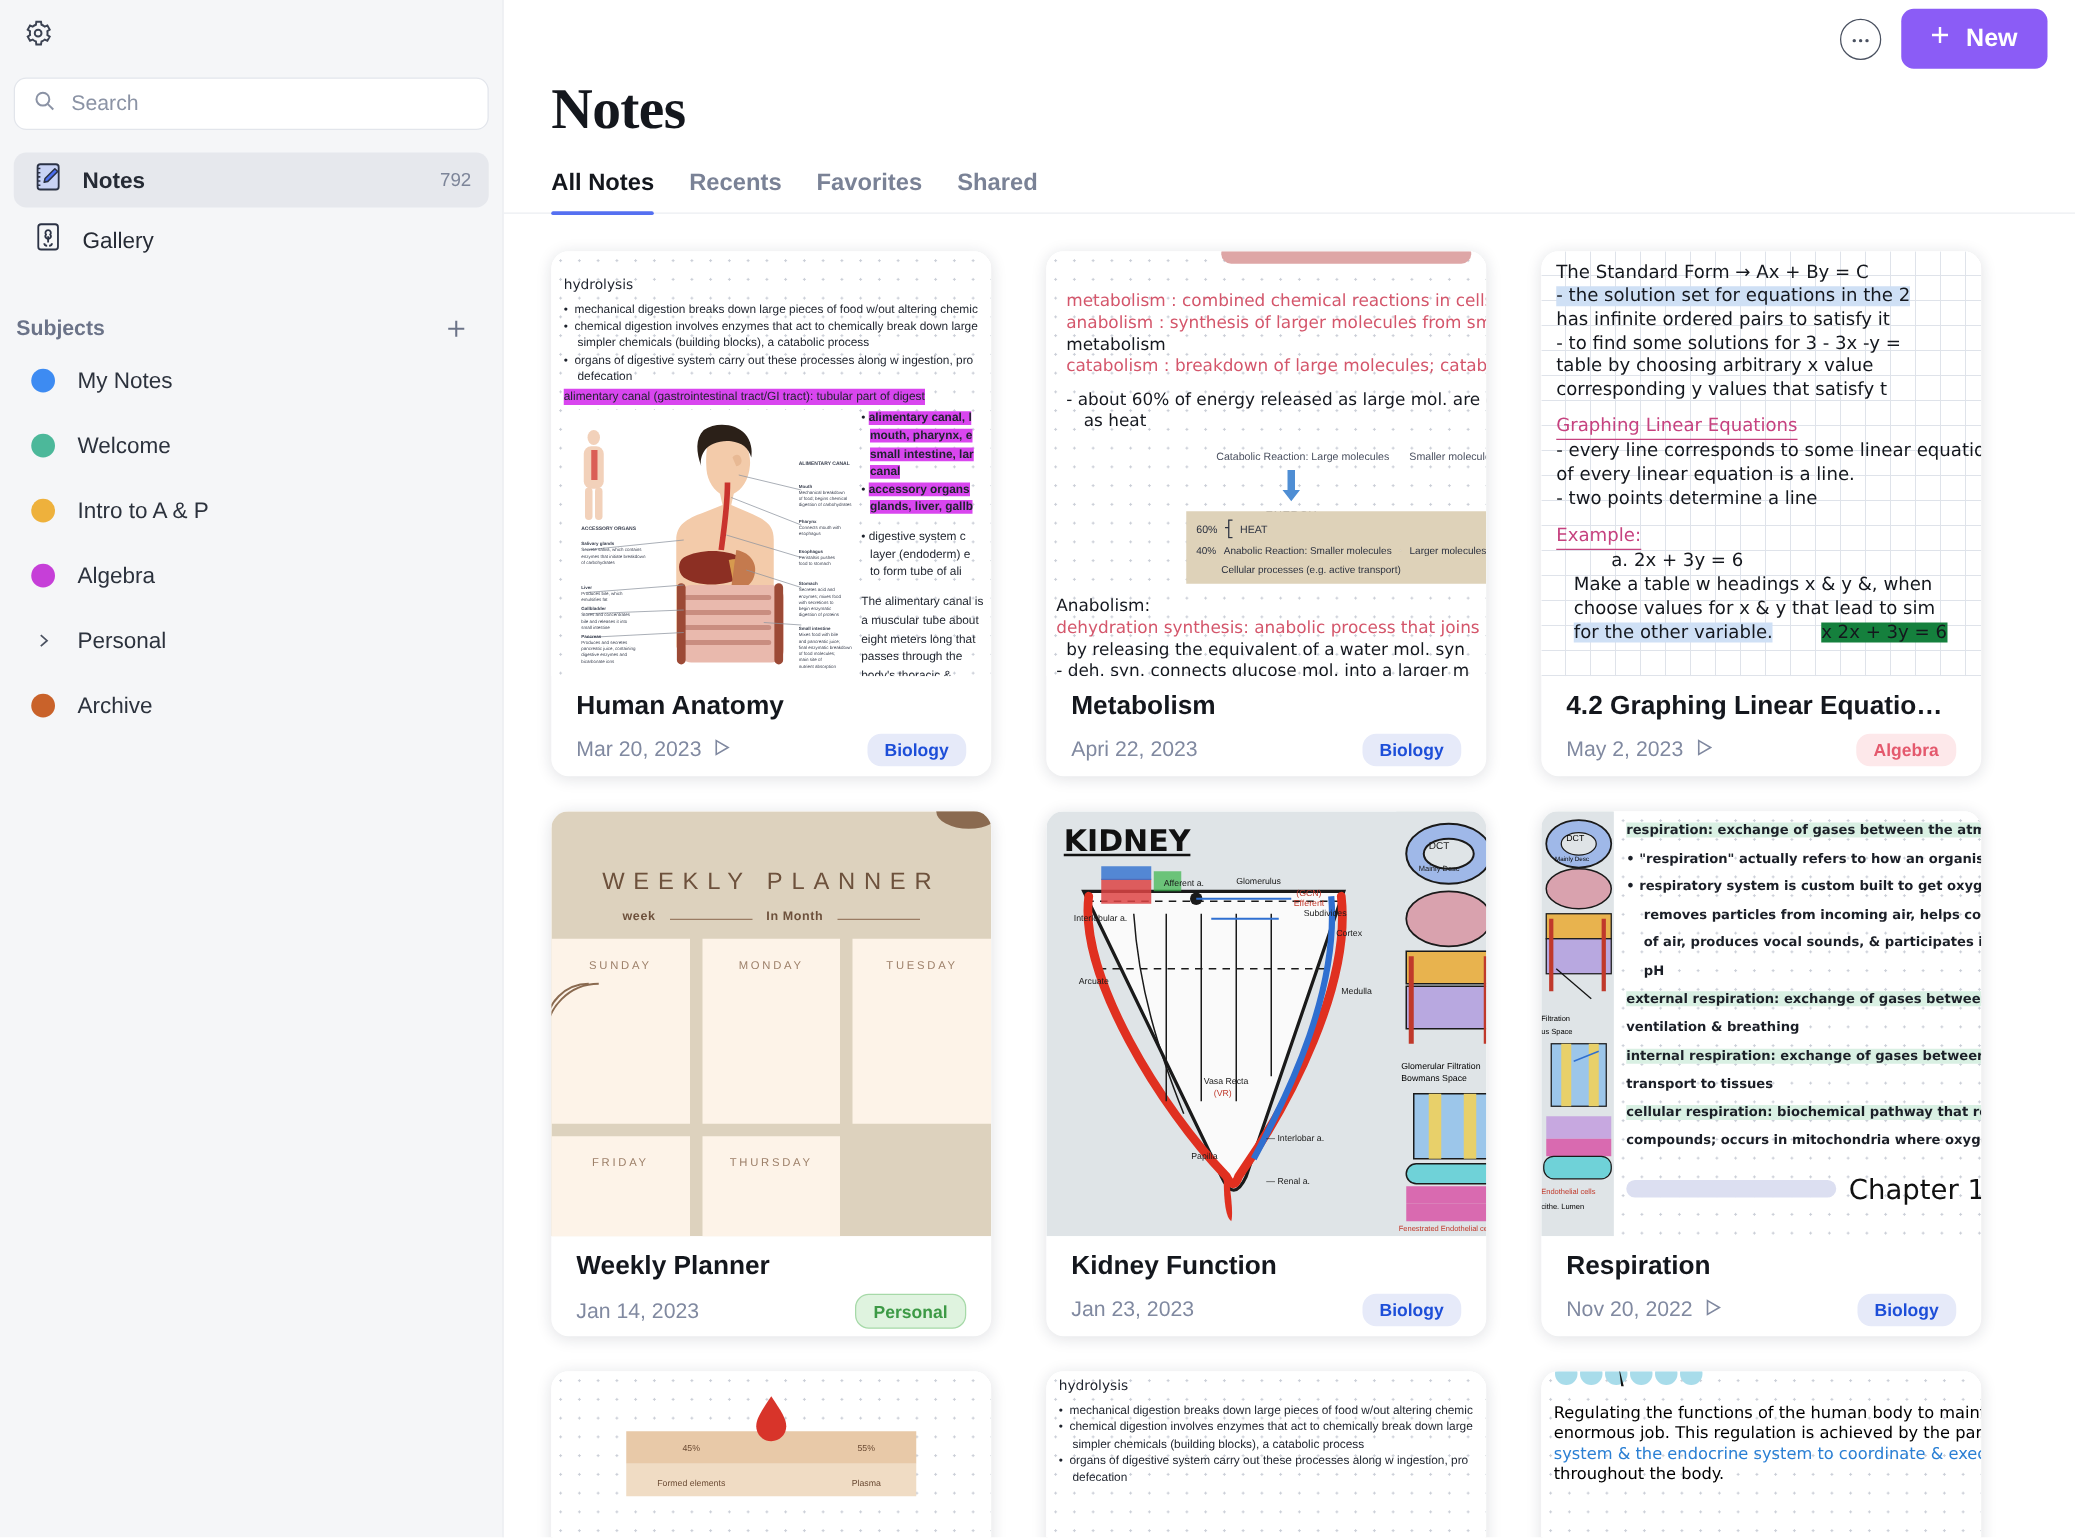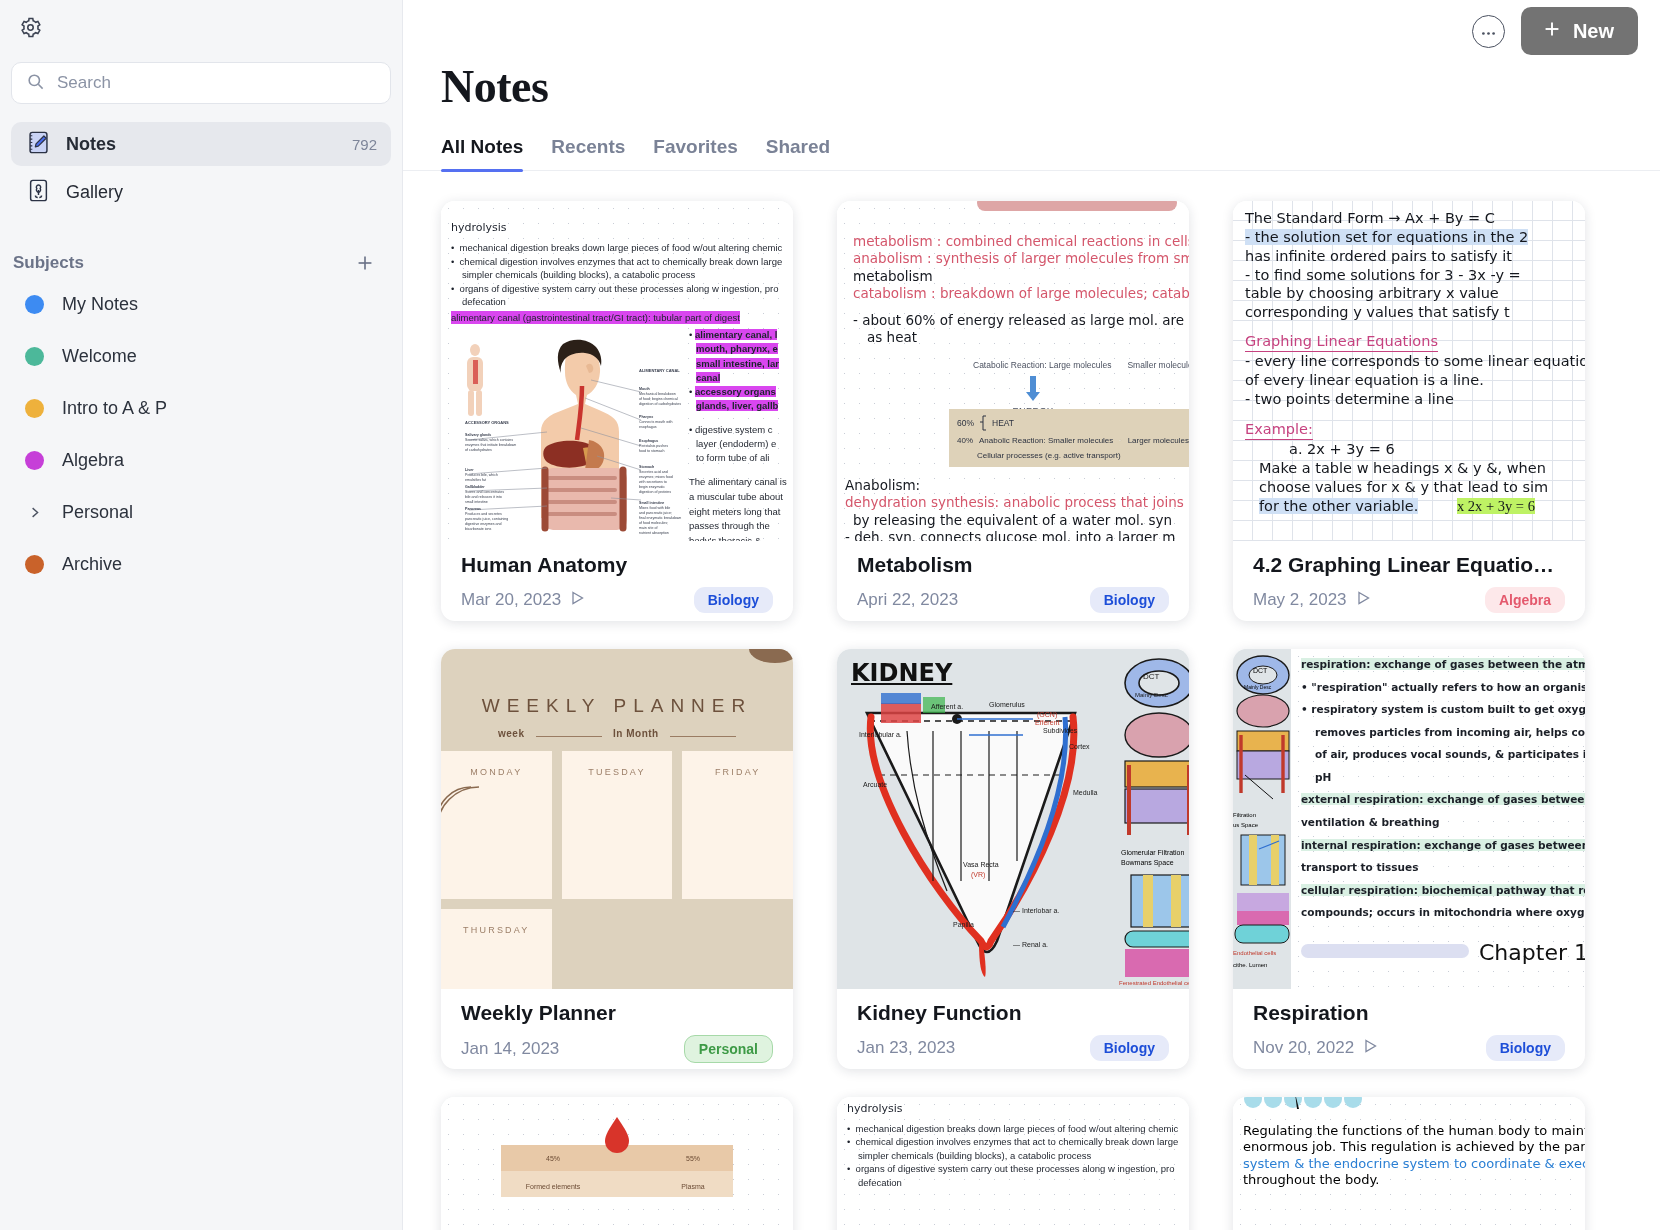--- a/index.html
+++ b/index.html
@@ -69,21 +69,21 @@
   .topbar {
     height: 62px; display: flex; align-items: center; justify-content: flex-end;
     padding: 0 22px; gap: 16px;
   }
   .more-btn {
     width: 33px; height: 33px; border-radius: 50%; border: 1.6px solid #4a5160;
     display: flex; align-items: center; justify-content: center; cursor: pointer;
     background: #fff;
   }
   .new-btn {
-    height: 48px; background: #737373; border-radius: 10px; color: #fff;
+    height: 48px; background: #8b5cf6; border-radius: 10px; color: #fff;
     display: flex; align-items: center; gap: 10px; padding: 0 24px 0 20px;
     font-size: 20px; font-weight: bold; cursor: pointer; border: none;
     font-family: "Liberation Sans", sans-serif;
   }
 
   .page-title {
     font-family: "Liberation Serif", serif;
     font-size: 46px; font-weight: bold; color: #14171d;
     padding: 0 0 0 38px; letter-spacing: -0.5px; line-height: 1;
     margin-top: 2px;
@@ -159,21 +159,21 @@
   .diagbox { background: #ded2b9; }
 
   
   .alg-page { position: absolute; inset: 0; background:
       repeating-linear-gradient(to bottom, transparent, transparent 19px, #dfe3ea 19px, #dfe3ea 20px),
       repeating-linear-gradient(to right, transparent, transparent 19px, #dfe3ea 19px, #dfe3ea 20px); }
   .alg-line { font-size: 14.5px; line-height: 1.3; white-space: nowrap; color: #14171d;
               font-family: "DejaVu Sans", sans-serif; }
   .alg-pink { color: #c6427f; }
   .alg-blue { background: #cfe0f5; }
-  .alg-green { background: #bef264; font-family: Liberation Serif, serif; }
+  .alg-green { background: #15803d; }
 
   
   .wp { position: absolute; inset: 0; background: #ddd2be; padding: 0; }
   .wp-title { text-align: center; color: #6d513c; font-size: 19px;
               letter-spacing: 7px; padding-top: 46px; font-weight: normal; }
   .wp-sub { text-align: center; color: #6d513c; font-size: 10px; font-weight:bold;
             padding-top: 11px; letter-spacing: .5px; }
   .wp-grid { display: grid; grid-template-columns: repeat(3,1fr); gap: 10px 10px;
              padding: 12px 0 0 0; }
   .wp-cell { background: #fdf3e8; height: 148px; padding-top: 16px; }
@@ -589,20 +589,23 @@
                 <ellipse cx="42" cy="12" rx="26" ry="14"></ellipse>
               </svg>
             <div class="wp-title">WEEKLY PLANNER</div>
             <div class="wp-sub">
               <span>week</span>
               <span style="display:inline-block;width:66px;border-bottom:1px solid #9a7c63;margin:0 8px"></span>
               <span>In Month</span>
               <span style="display:inline-block;width:66px;border-bottom:1px solid #9a7c63;margin-left:8px"></span>
             </div>
             <div class="wp-grid">
+              <div class="wp-cell">
+                  <div class="wp-day">SUNDAY</div>
+                </div>
               <div class="wp-cell">
                   <div class="wp-day">MONDAY</div>
                 </div>
               <div class="wp-cell">
                   <div class="wp-day">TUESDAY</div>
                 </div>
               <div class="wp-cell">
                   <div class="wp-day">FRIDAY</div>
                 </div>
               <div class="wp-cell">

